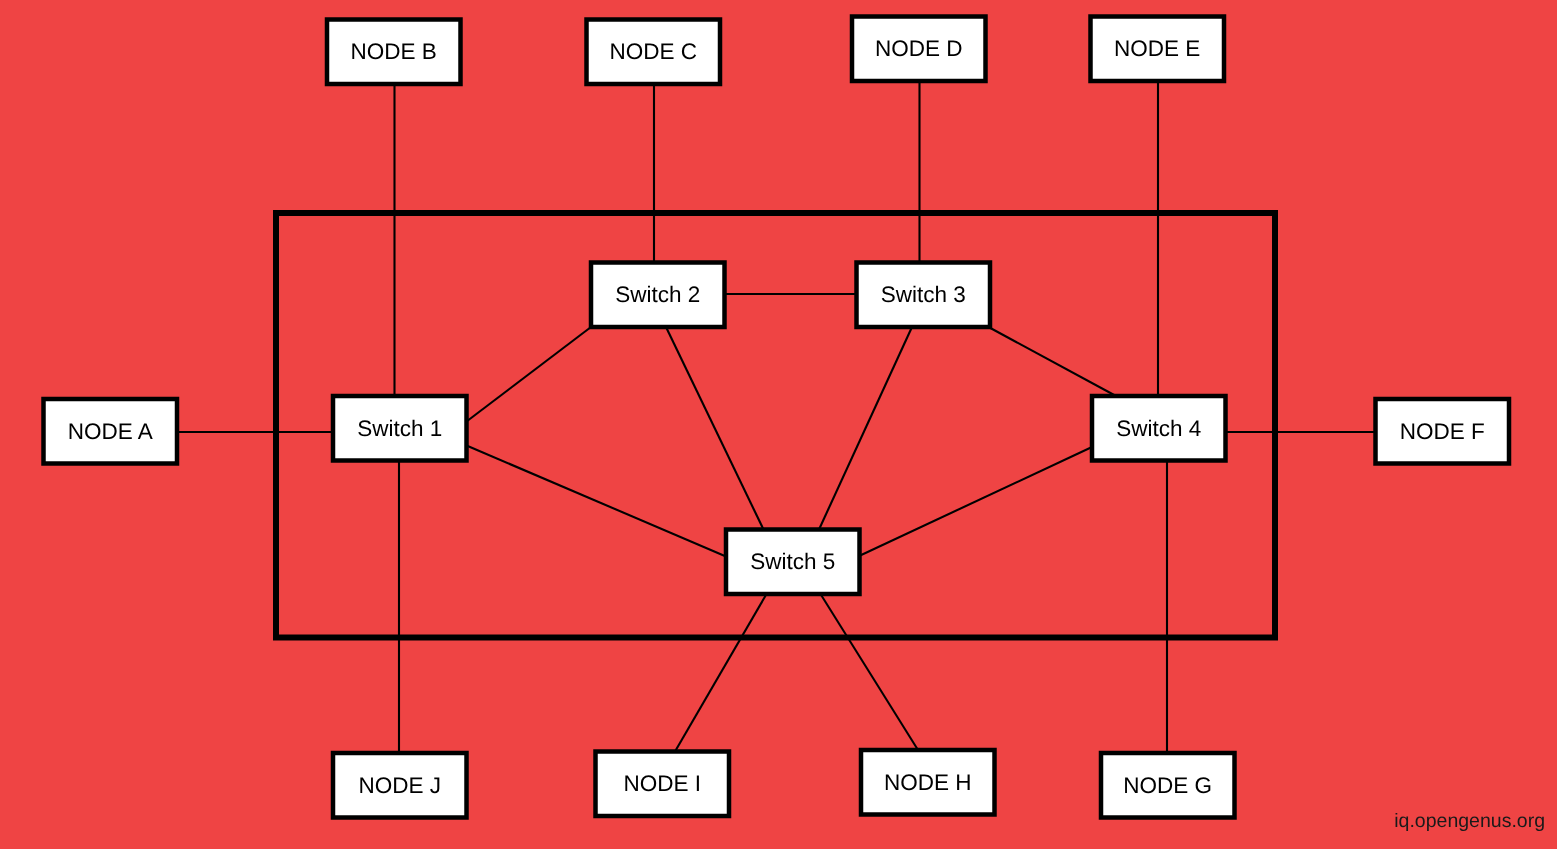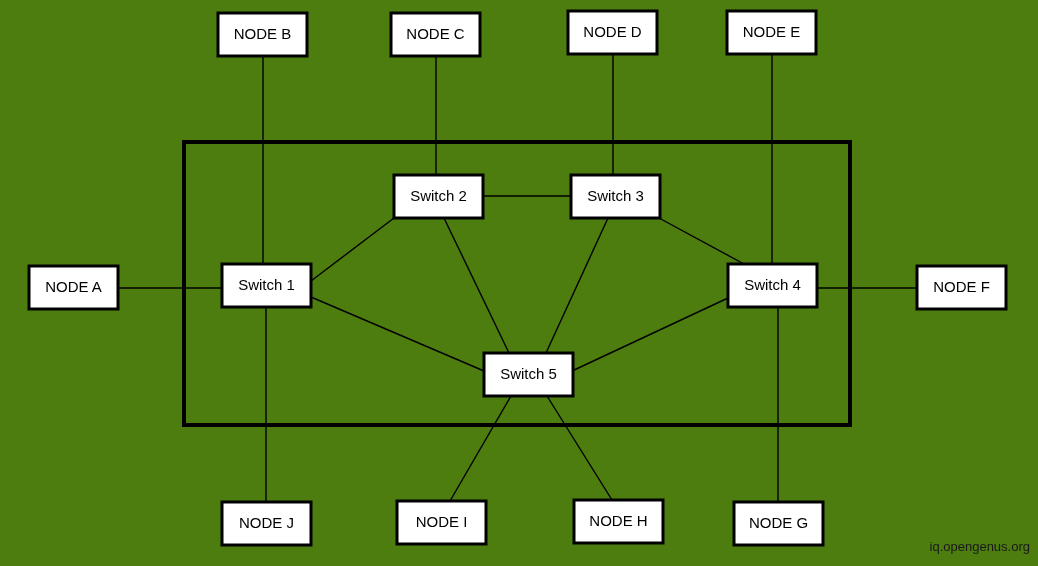--- a/index.html
+++ b/index.html
@@ -8,21 +8,21 @@
     padding: 0;
     background: #ffffff;
   }
   body {
     font-family: "Liberation Sans", sans-serif;
   }
   #diagram-root {
     position: relative;
     width: 1038px;
     height: 566px;
-    background: #4d7c0f;
+    background: #ef4444;
     overflow: hidden;
   }
   #net-svg {
     position: absolute;
     left: 0;
     top: 0;
     width: 1038px;
     height: 566px;
     display: block;
   }

